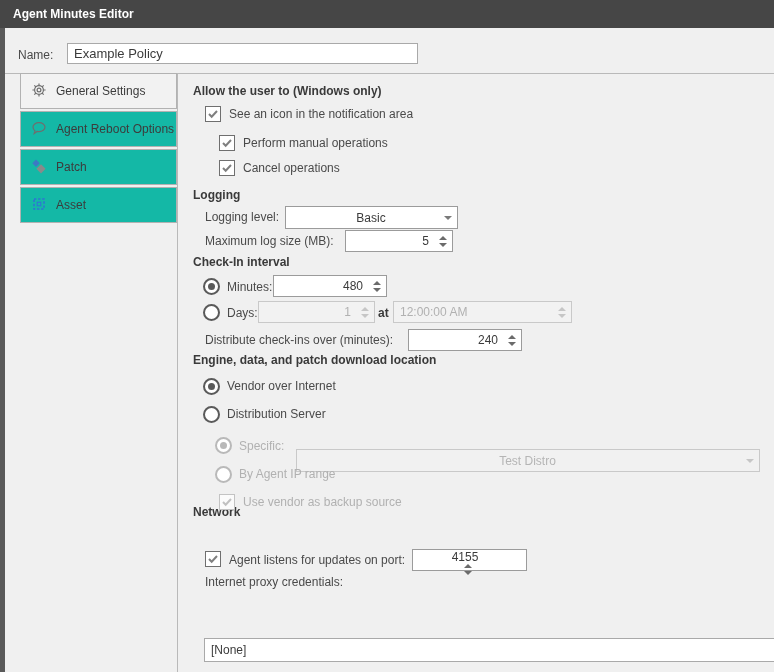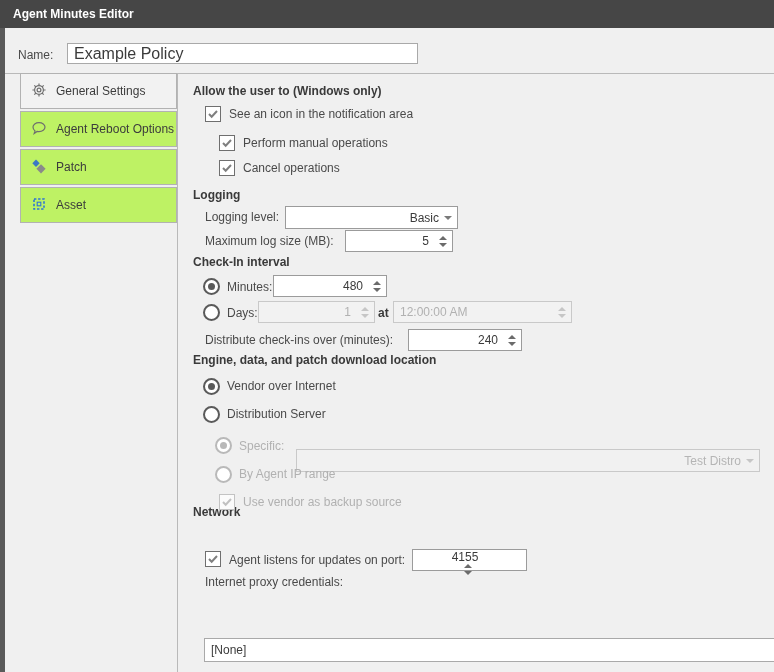--- a/index.html
+++ b/index.html
@@ -17,29 +17,29 @@
     position:absolute; left:0; top:0; width:774px; height:28px;
     background:#464646; color:#ffffff; font-weight:bold;
     line-height:28px; padding-left:13px; z-index:5;
   }
   .left-strip { position:absolute; left:0; top:28px; width:5px; height:644px; background:#5a5a5a; z-index:4; }
 
   .name-label { position:absolute; left:18px; top:48px; color:#4a4a4a; }
   .name-input {
     position:absolute; left:67px; top:43px; width:351px; height:21px;
     border:1px solid #a9a9a9; background:#ffffff; color:#3b3b3b;
-    font-family:"Liberation Sans",sans-serif; font-size:16px; padding:0 6px; outline:none;
+    font-family:"Liberation Sans",sans-serif; font-size:13px; padding:0 6px; outline:none;
   }
   .hsep { position:absolute; left:5px; top:73px; width:769px; height:1px; background:#b9b9b9; }
   .vsep { position:absolute; left:177px; top:74px; width:1px; height:598px; background:#b9b9b9; }
 
   
   .tabs { position:absolute; left:20px; top:73px; width:157px; z-index:3; }
   .tab {
-    height:36px; margin-bottom:2px; border:1px solid #b2b2b2; background:#bef264;
+    height:36px; margin-bottom:2px; border:1px solid #b2b2b2; background:#14b8a6;
     display:flex; align-items:center; padding-left:10px; gap:9px; color:#3c3c3c; cursor:default;
   }
   .tab.selected { background:#f2f2f2; }
   .tab svg { flex:0 0 auto; }
 
   
   .content { position:absolute; left:193px; top:82px; width:581px; height:590px; }
   .row { position:absolute; left:0; width:100%; display:block; }
   .h { font-weight:bold; color:#3a3a3a; }
   .flexrow { display:flex; align-items:center; }
@@ -76,21 +76,21 @@
   .spin.disabled { border-color:#c9c9c9; background:#f2f2f2; }
   .spin.disabled .val { color:#b1b1b1; }
   .spin.disabled .tri-up { border-bottom-color:#c6c6c6; }
   .spin.disabled .tri-dn { border-top-color:#c6c6c6; }
 
   
   .dd {
     display:inline-flex; align-items:center; border:1px solid #9b9b9b; background:#ffffff;
     height:23px; position:absolute;
   }
-  .dd .val { flex:1; text-align:right; padding-left:17px; color:#3b3b3b; }
+  .dd .val { flex:1; text-align:center; padding-left:17px; color:#3b3b3b; }
   .dd .arrow { width:18px; display:flex; justify-content:center; }
   .dd .arrow span { width:0; height:0; border-left:4px solid transparent; border-right:4px solid transparent; border-top:4px solid #7a7a7a; }
   .dd.disabled { border-color:#c9c9c9; background:#f1f1f1; }
   .dd.disabled .val { color:#b5b5b5; }
   .dd.disabled .arrow span { border-top-color:#c6c6c6; }
 
   .focus-dotted { outline:1px dotted #8f8f8f; padding:1px 2px; }
 
   .combo-none {
     position:absolute; border:1px solid #a9a9a9; background:#ffffff; height:24px;

